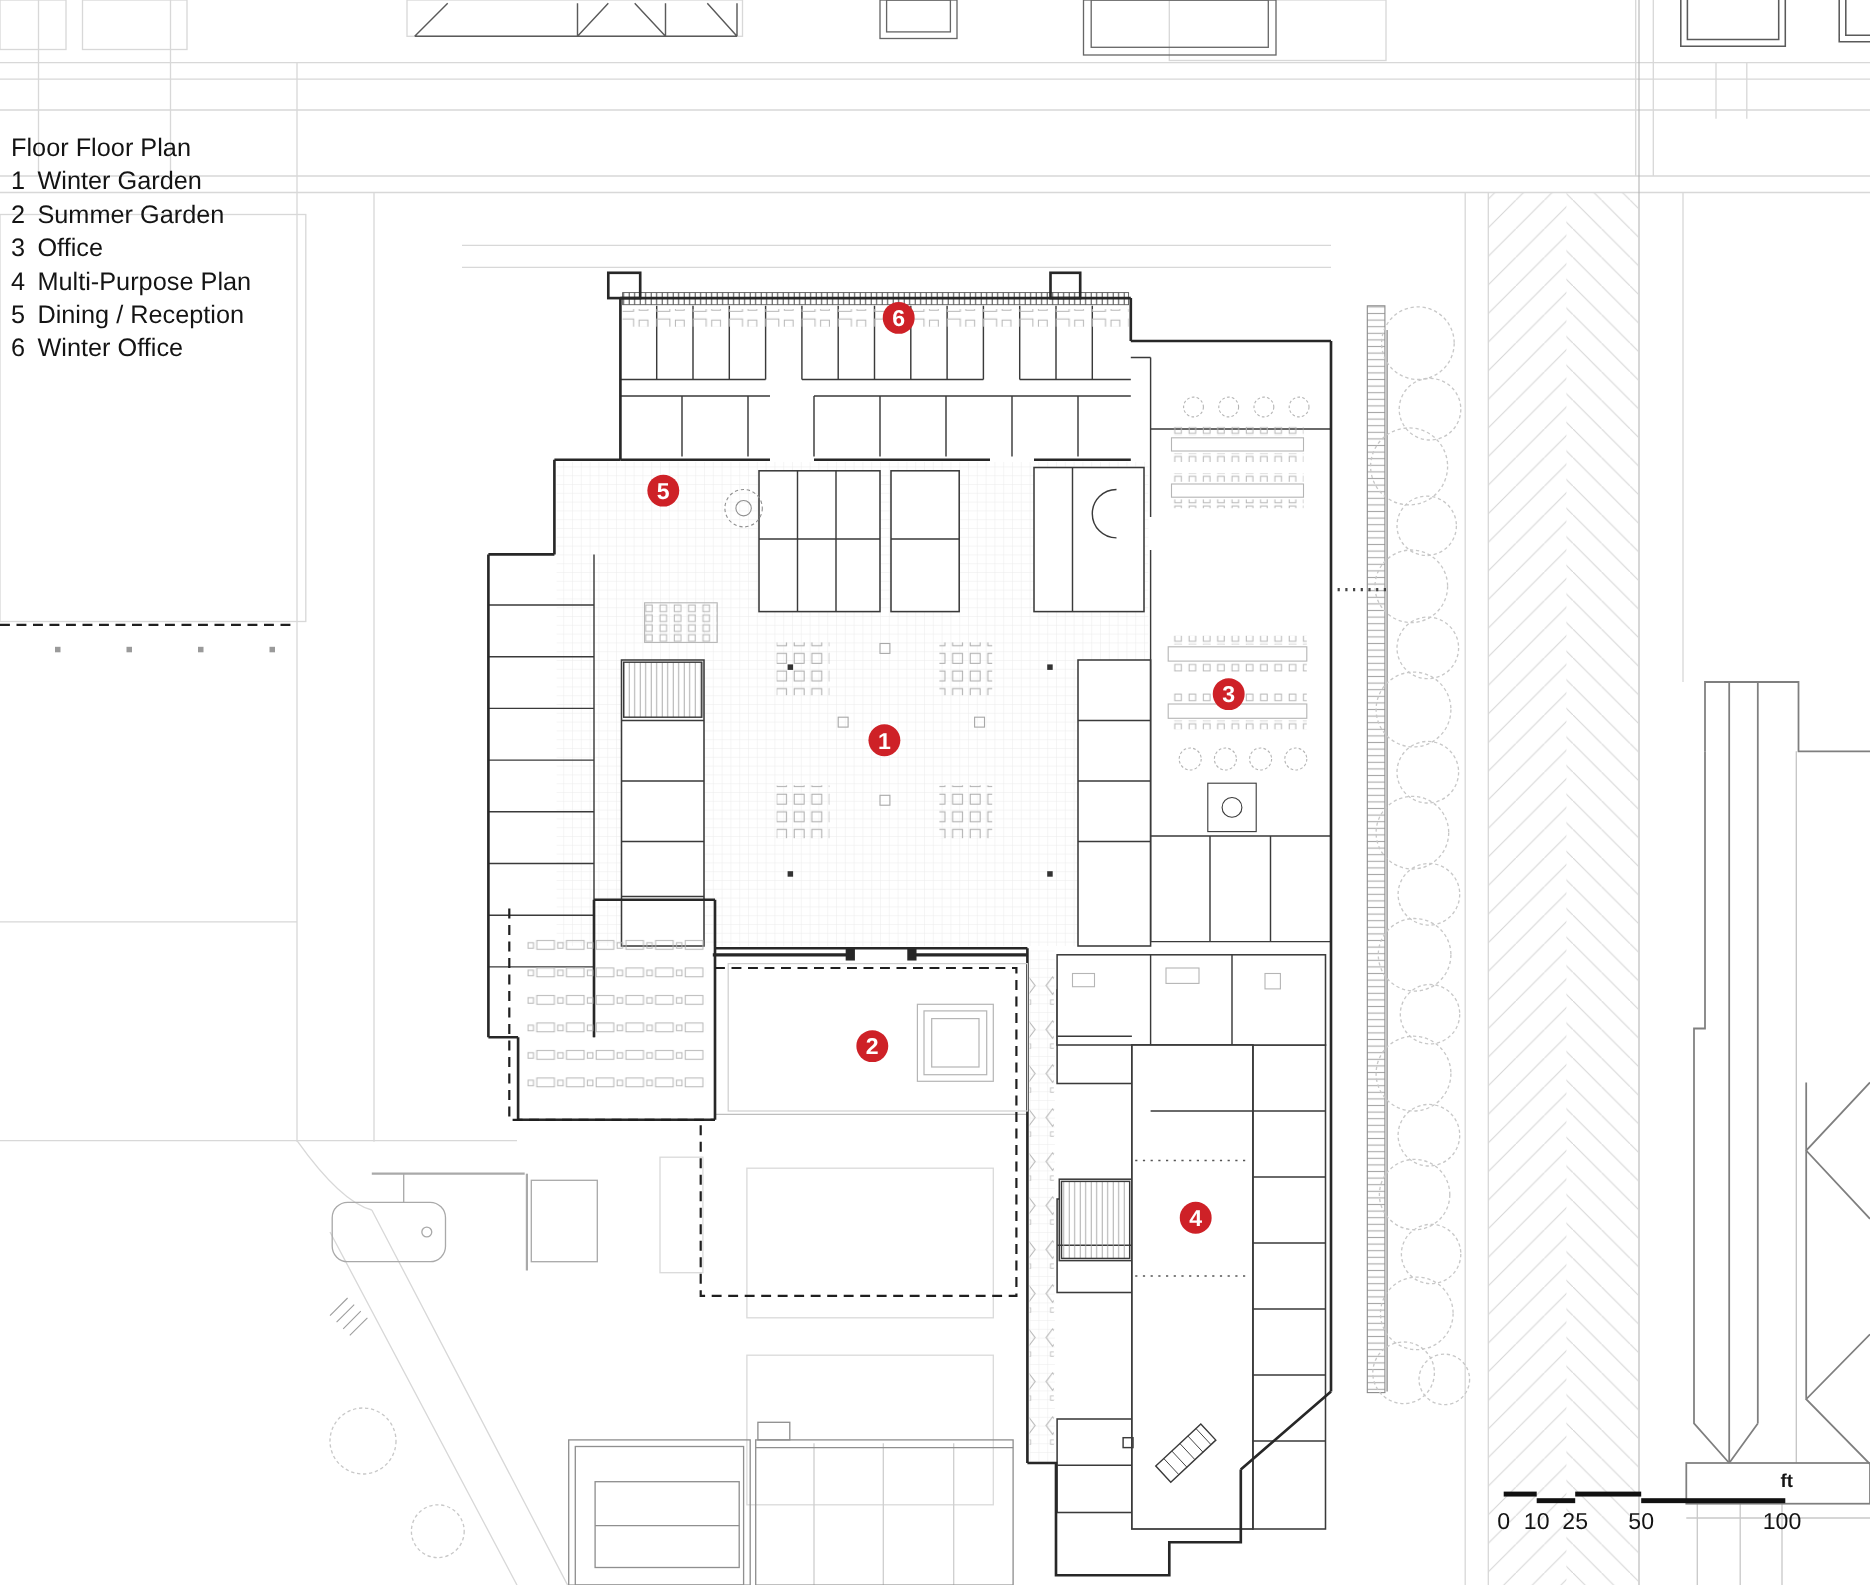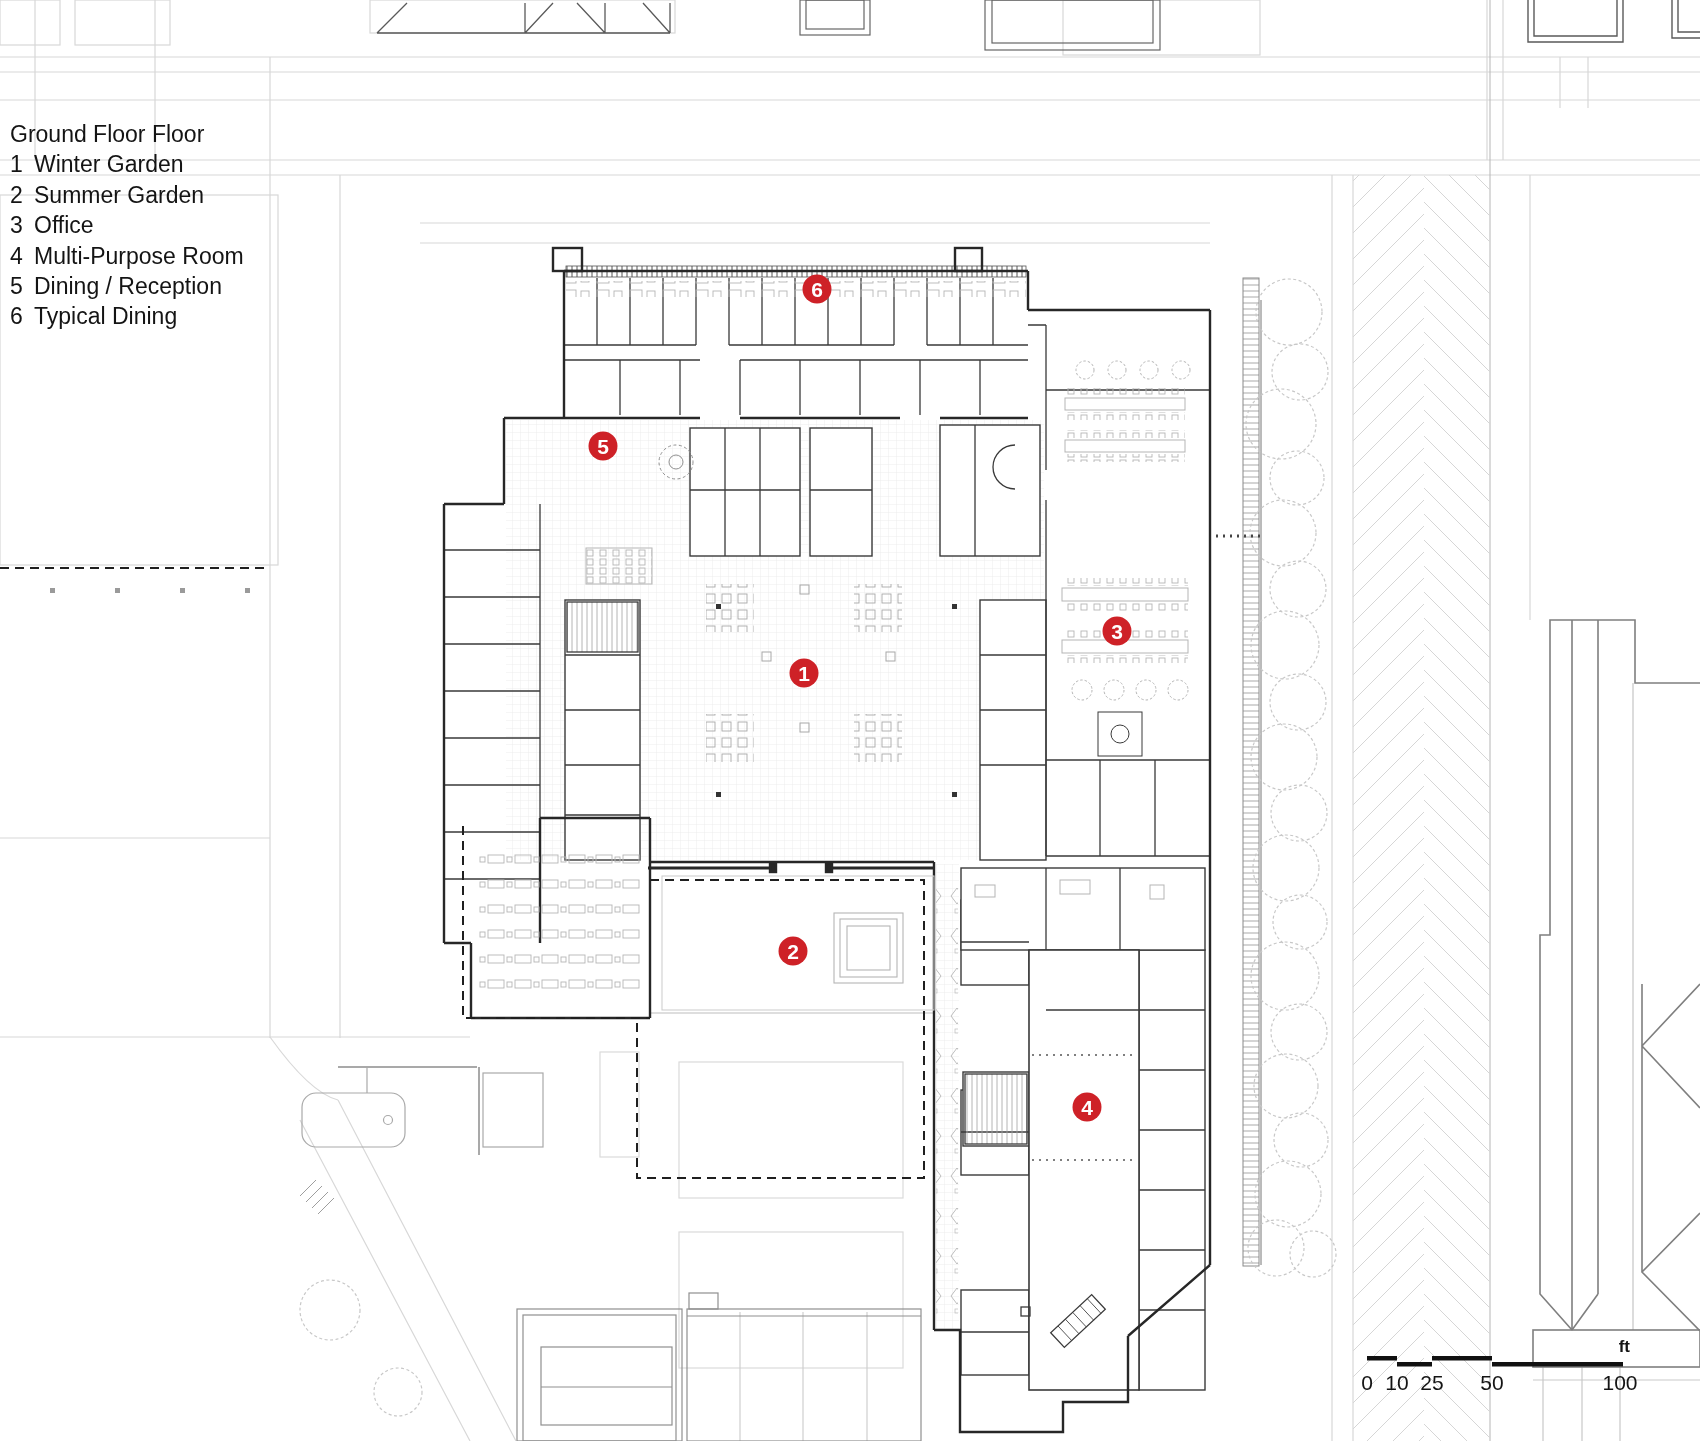--- a/index.html
+++ b/index.html
@@ -311,47 +311,47 @@
         <text x="1367" y="1390" text-anchor="middle" font-size="21" fill="#141414" font-family="&quot;Liberation Sans&quot;,sans-serif">0</text>
         <text x="1397" y="1390" text-anchor="middle" font-size="21" fill="#141414" font-family="&quot;Liberation Sans&quot;,sans-serif">10</text>
         <text x="1432" y="1390" text-anchor="middle" font-size="21" fill="#141414" font-family="&quot;Liberation Sans&quot;,sans-serif">25</text>
         <text x="1492" y="1390" text-anchor="middle" font-size="21" fill="#141414" font-family="&quot;Liberation Sans&quot;,sans-serif">50</text>
         <text x="1620" y="1390" text-anchor="middle" font-size="21" fill="#141414" font-family="&quot;Liberation Sans&quot;,sans-serif">100</text>
         <text x="1630" y="1352" text-anchor="end" font-size="17" font-weight="700" fill="#141414" font-family="&quot;Liberation Sans&quot;,sans-serif">ft</text>
       </g>
 </svg>
 
 <div class="legend">
-  <div class="lg-title">Ground Floor Floor</div>
+  <div class="lg-title">Floor Floor Plan</div>
   <div id="legend-items">
   <div class="lg-row">
     <span class="lg-num">1</span>
     <span class="lg-label">Winter Garden</span>
   </div>
 
   <div class="lg-row">
     <span class="lg-num">2</span>
     <span class="lg-label">Summer Garden</span>
   </div>
 
   <div class="lg-row">
     <span class="lg-num">3</span>
     <span class="lg-label">Office</span>
   </div>
 
   <div class="lg-row">
     <span class="lg-num">4</span>
-    <span class="lg-label">Multi-Purpose Room</span>
+    <span class="lg-label">Multi-Purpose Plan</span>
   </div>
 
   <div class="lg-row">
     <span class="lg-num">5</span>
     <span class="lg-label">Dining / Reception</span>
   </div>
 
   <div class="lg-row">
     <span class="lg-num">6</span>
-    <span class="lg-label">Typical Dining</span>
+    <span class="lg-label">Winter Office</span>
   </div>
 </div>
 </div>
 
 </div>
 
 </body></html>

